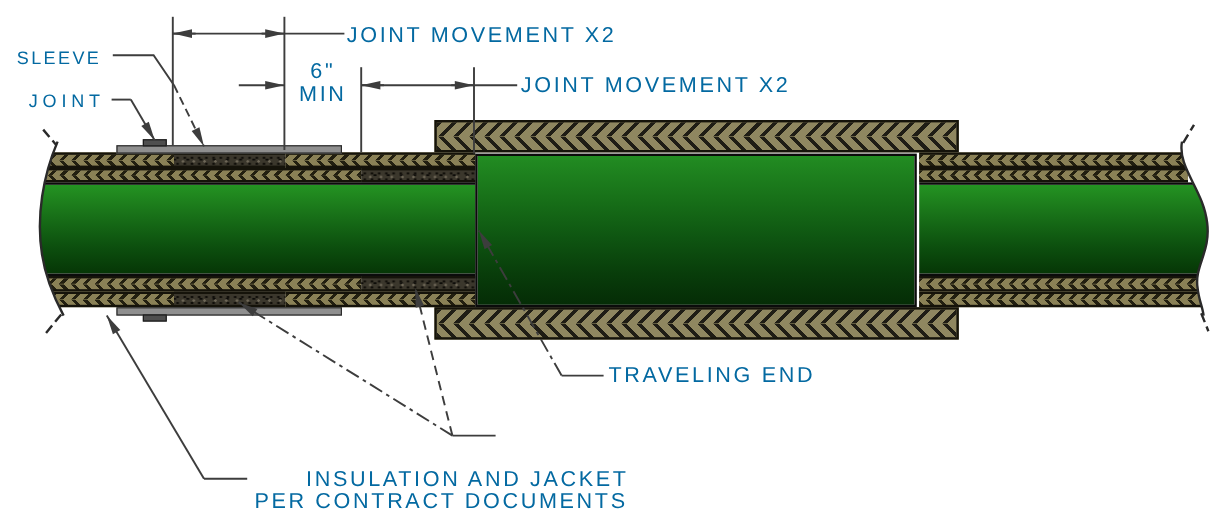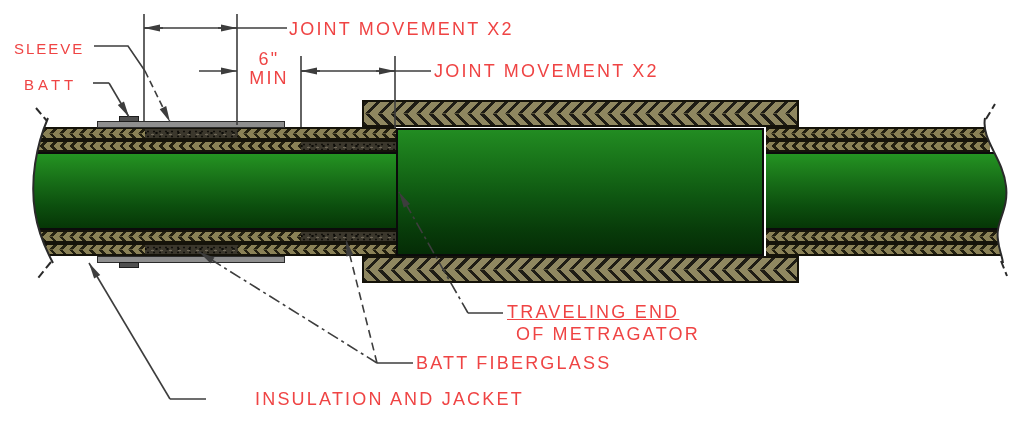--- a/index.html
+++ b/index.html
@@ -46,21 +46,21 @@
     background:linear-gradient(180deg,#249322 0%,#187018 35%,#0c4f0e 70%,#063606 100%);
   }
   .green-body{
     border:2px solid #0b0b0b;
     background:linear-gradient(180deg,#228c22 0%,#176f18 30%,#0e5511 55%,#083c0a 80%,#052c06 100%);
   }
   .sleeve{background:#8f8f8f;border:1.5px solid #2b2b2b;}
   .band{background:#4f4f4f;border:1px solid #1d1d1d;}
   .overlay{position:absolute;left:0;top:0;z-index:20;}
   .lbl{
-    position:absolute;z-index:30;color:#ef4444;white-space:nowrap;
+    position:absolute;z-index:30;color:#0369a1;white-space:nowrap;
     font-size:18px;letter-spacing:2.2px;line-height:20px;
   }
   .lbl.small{font-size:15px;letter-spacing:2px;}
   .min-block{text-align:center;line-height:19px;}
 </style>
 </head>
 <body>
 
 <div class="stage">
 
@@ -133,24 +133,23 @@
 
     <line x1="413" y1="363" x2="377" y2="363" stroke="#3d3d3d" stroke-width="1.6"></line>
     <line x1="377" y1="363" x2="346" y2="240" stroke="#3d3d3d" stroke-width="1.6" stroke-dasharray="8 5" marker-end="url(#arr)"></line>
     <line x1="377" y1="363" x2="199" y2="252" stroke="#3d3d3d" stroke-width="1.6" stroke-dasharray="12 4 3 4" marker-end="url(#arr)"></line>
 
     <line x1="206" y1="399" x2="170" y2="399" stroke="#3d3d3d" stroke-width="1.6"></line>
     <line x1="170" y1="399" x2="89" y2="263" stroke="#3d3d3d" stroke-width="1.6" marker-end="url(#arr)"></line>
   </svg>
 
   <div class="lbl small" style="left:14px;top:39px;">SLEEVE</div>
-  <div class="lbl small" style="left:24px;top:75px;letter-spacing:4px;">BATT</div>
+  <div class="lbl small" style="left:24px;top:75px;letter-spacing:4px;">JOINT</div>
   <div class="lbl" style="left:289px;top:19px;">JOINT MOVEMENT X2</div>
   <div class="lbl min-block" style="left:241px;top:50px;width:56px;">
     <div>6"</div>
     <div>MIN</div>
   </div>
   <div class="lbl" style="left:434px;top:61px;">JOINT MOVEMENT X2</div>
-  <div class="lbl" style="left:507px;top:302px;text-decoration:underline;">TRAVELING END</div>
-  <div class="lbl" style="left:516px;top:324px;">OF METRAGATOR</div>
-  <div class="lbl" style="left:416px;top:353px;">BATT FIBERGLASS</div>
+  <div class="lbl" style="left:507px;top:302px;">TRAVELING END</div>
   <div class="lbl" style="left:207px;top:389px;margin-left:48px;">INSULATION AND JACKET</div>
+  <div class="lbl" style="left:212px;top:407px;">PER CONTRACT DOCUMENTS</div>
 </div>
 
 </body></html>

